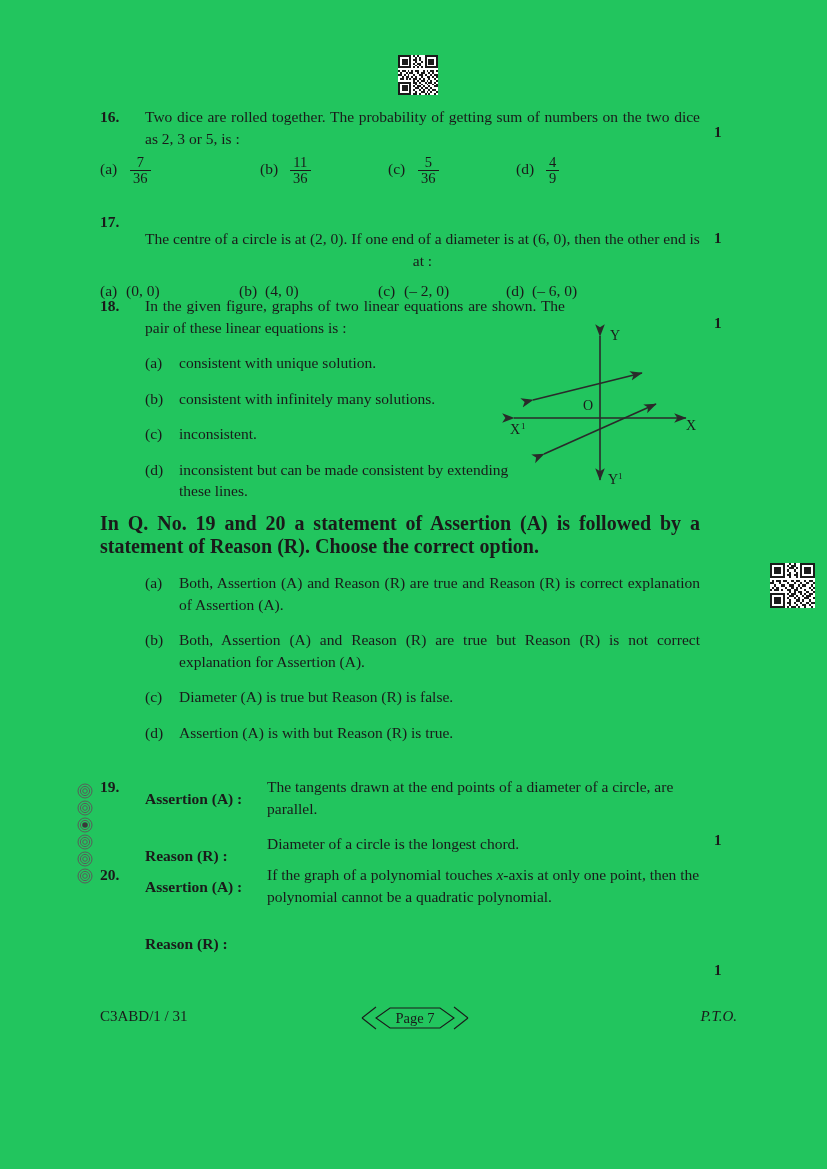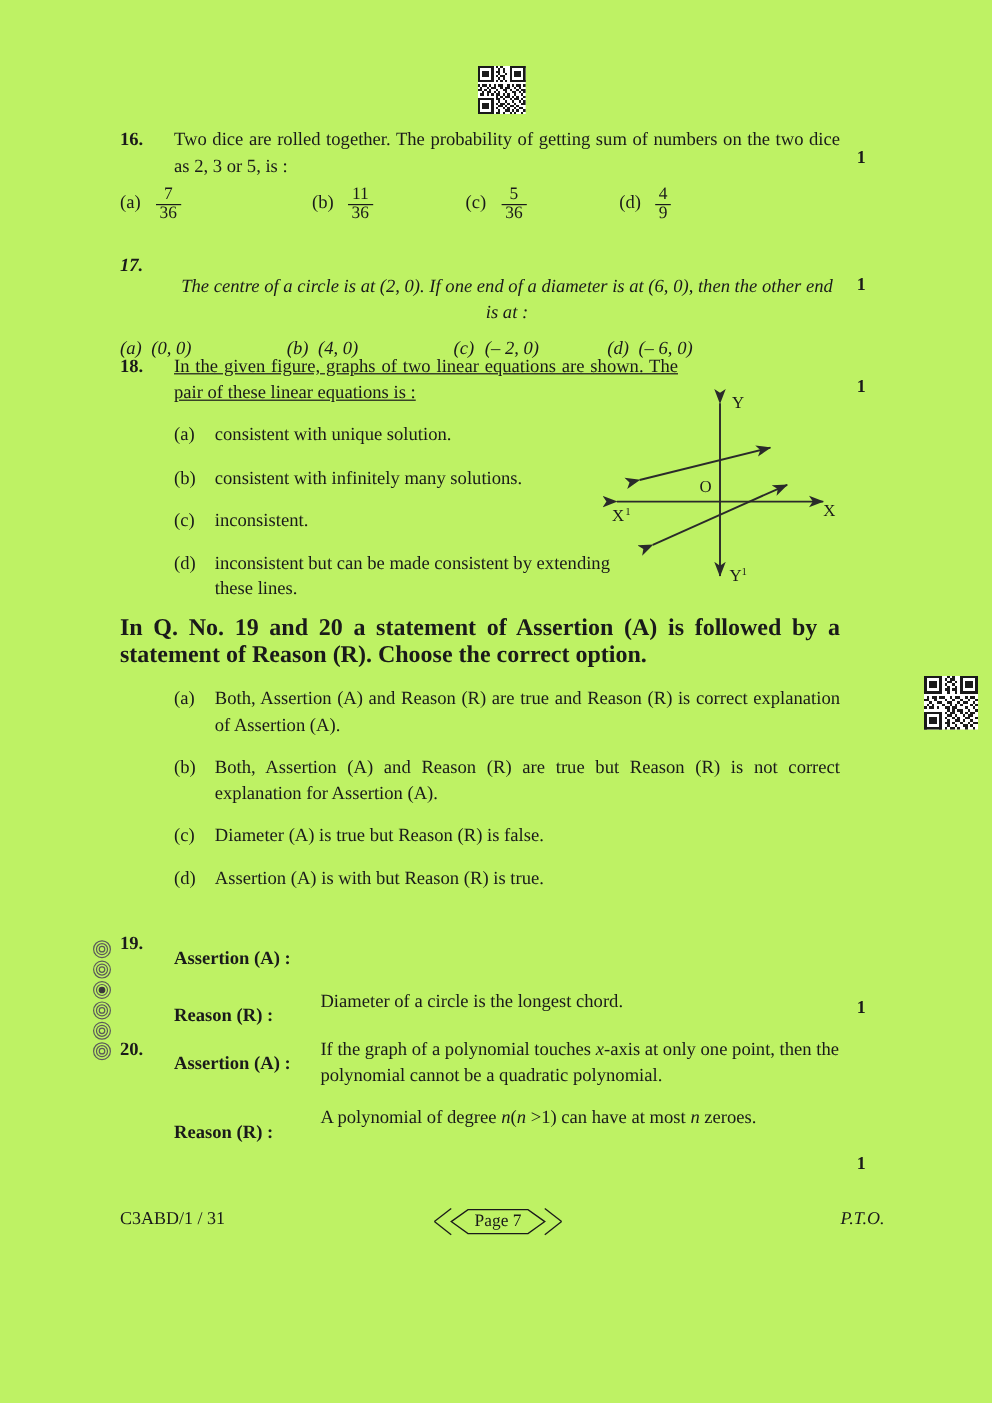--- a/index.html
+++ b/index.html
@@ -11,21 +11,21 @@
     width: 827px;
     height: 1169px;
     position: relative;
     font-family: "Liberation Serif", serif;
     color: #1a1a1a;
     overflow: hidden;
   }
   .page {
     position: absolute;
     inset: 0;
-    background: #bef264;
+    background: #22c55e;
   }
 
   
   .qr {
     position: absolute;
     image-rendering: pixelated;
   }
   #qr-top { left: 398px; top: 55px; width: 40px; height: 40px; }
   #qr-side { left: 770px; top: 563px; width: 45px; height: 45px; }
 
@@ -352,21 +352,21 @@
         <span class="opt-lab">(d)</span>
         <span class="frac opt-val">
           <span class="num">4</span>
           <span class="den">9</span>
         </span>
       </div>
     </div>
   </div>
   <div class="marks" style="top:124px;">1</div>
 
-  <div class="q-block" id="q17" style="top:211px;font-style:italic;">
+  <div class="q-block" id="q17" style="top:211px;">
     <div class="q-num">17.</div>
     <div class="q-body nojust">The centre of a circle is at (2, 0). If one end of a diameter is at (6, 0), then the other end is at :</div>
     <div class="opt-row">
       <div class="opt-cell" style="width:139px;">
         <span class="opt-lab">(a)</span>
         <span class="opt-val">(0, 0)</span>
       </div>
       <div class="opt-cell" style="width:139px;">
         <span class="opt-lab">(b)</span>
         <span class="opt-val">(4, 0)</span>
@@ -378,21 +378,21 @@
       <div class="opt-cell">
         <span class="opt-lab">(d)</span>
         <span class="opt-val">(– 6, 0)</span>
       </div>
     </div>
   </div>
   <div class="marks" style="top:230px;">1</div>
 
   <div class="q-block" id="q18" style="top:295px; width:470px;">
     <div class="q-num">18.</div>
-    <div class="q-body" style="width:420px;text-decoration:underline;">In the given figure, graphs of two linear equations are shown. The pair of these linear equations is :</div>
+    <div class="q-body" style="width:420px;">In the given figure, graphs of two linear equations are shown. The pair of these linear equations is :</div>
     <div class="opt-list">
       <div class="opt-item">
         <span class="lab">(a)</span>
         <span class="txt">consistent with unique solution.</span>
       </div>
       <div class="opt-item">
         <span class="lab">(b)</span>
         <span class="txt">consistent with infinitely many solutions.</span>
       </div>
       <div class="opt-item">
@@ -580,37 +580,37 @@
         <circle cx="11" cy="94" r="4.6"></circle>
         <circle cx="11" cy="94" r="2.3"></circle>
     </g>
     <circle cx="11" cy="43" r="2.8" fill="#3a3a3a"></circle>
   </svg>
 
   <div class="q-block" id="q19" style="top:776px;">
     <div class="q-num">19.</div>
     <div class="ar-row">
       <span class="ar-label">Assertion (A) :</span>
+      <span class="ar-text">The tangents drawn at the end points of a diameter of a circle, are parallel.</span>
     </div>
     <div class="ar-row" style="margin-top:14px;">
       <span class="ar-label">Reason (R) :</span>
       <span class="ar-text">Diameter of a circle is the longest chord.</span>
     </div>
   </div>
   <div class="marks" style="top:832px;">1</div>
 
   <div class="q-block" id="q20" style="top:864px;">
     <div class="q-num">20.</div>
     <div class="ar-row">
       <span class="ar-label">Assertion (A) :</span>
       <span class="ar-text"><span>If the graph of a polynomial touches </span><i>x</i><span>-axis at only one point, then the polynomial cannot be a quadratic polynomial.</span></span>
     </div>
     <div class="ar-row" style="margin-top:14px;">
       <span class="ar-label">Reason (R) :</span>
-      <span class="ar-text"><span>A polynomial of degree </span><i>n</i><span>(</span><i>n</i><span> &gt;1) can have at most </span><i>n</i><span> zeroes.</span></span>
     </div>
   </div>
   <div class="marks" style="top:962px;">1</div>
 
   <div id="footer">
     <div id="footer-code">C3ABD/1 / 31</div>
     <div id="page-badge">
       <svg width="110" height="30" viewBox="0 0 110 30">
         <polygon points="16,15 30,5 80,5 94,15 80,25 30,25" fill="none" stroke="#1a1a1a" stroke-width="1.1"></polygon>
         <polyline points="2,15 16,4" fill="none" stroke="#1a1a1a" stroke-width="1.1"></polyline>

